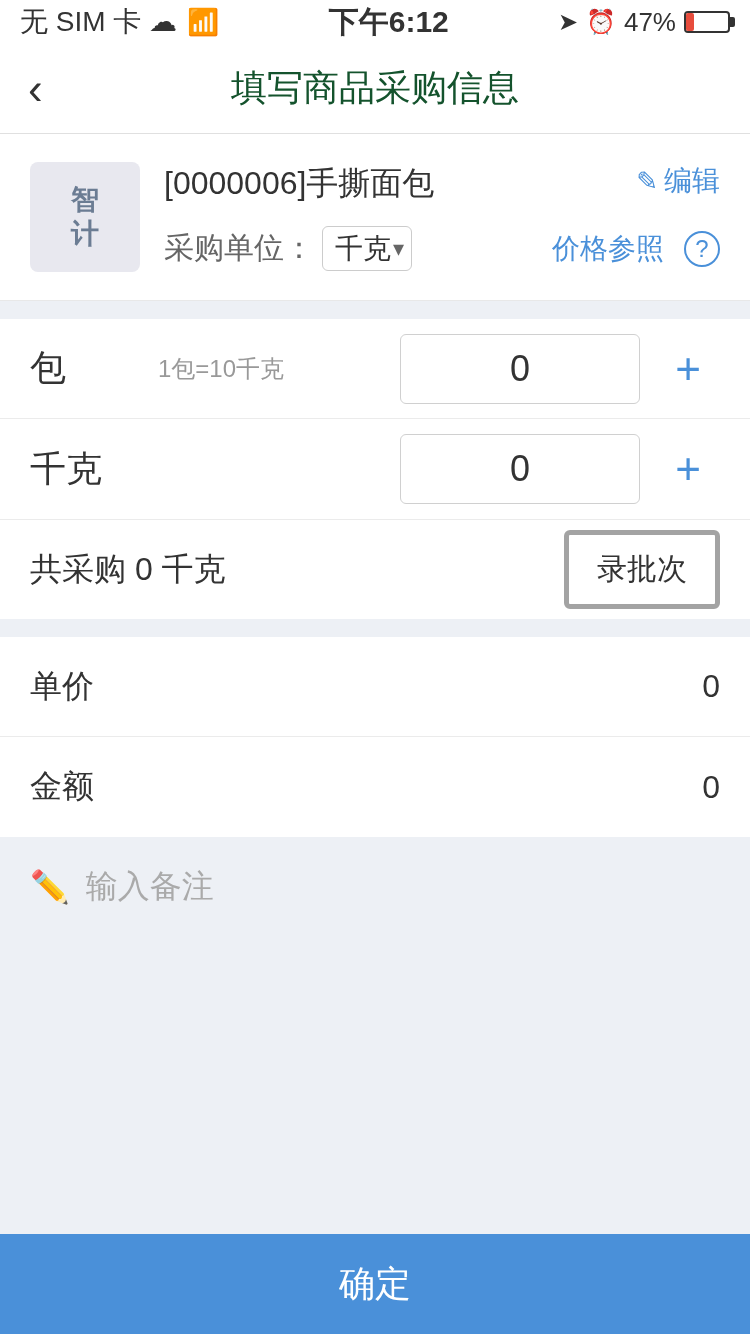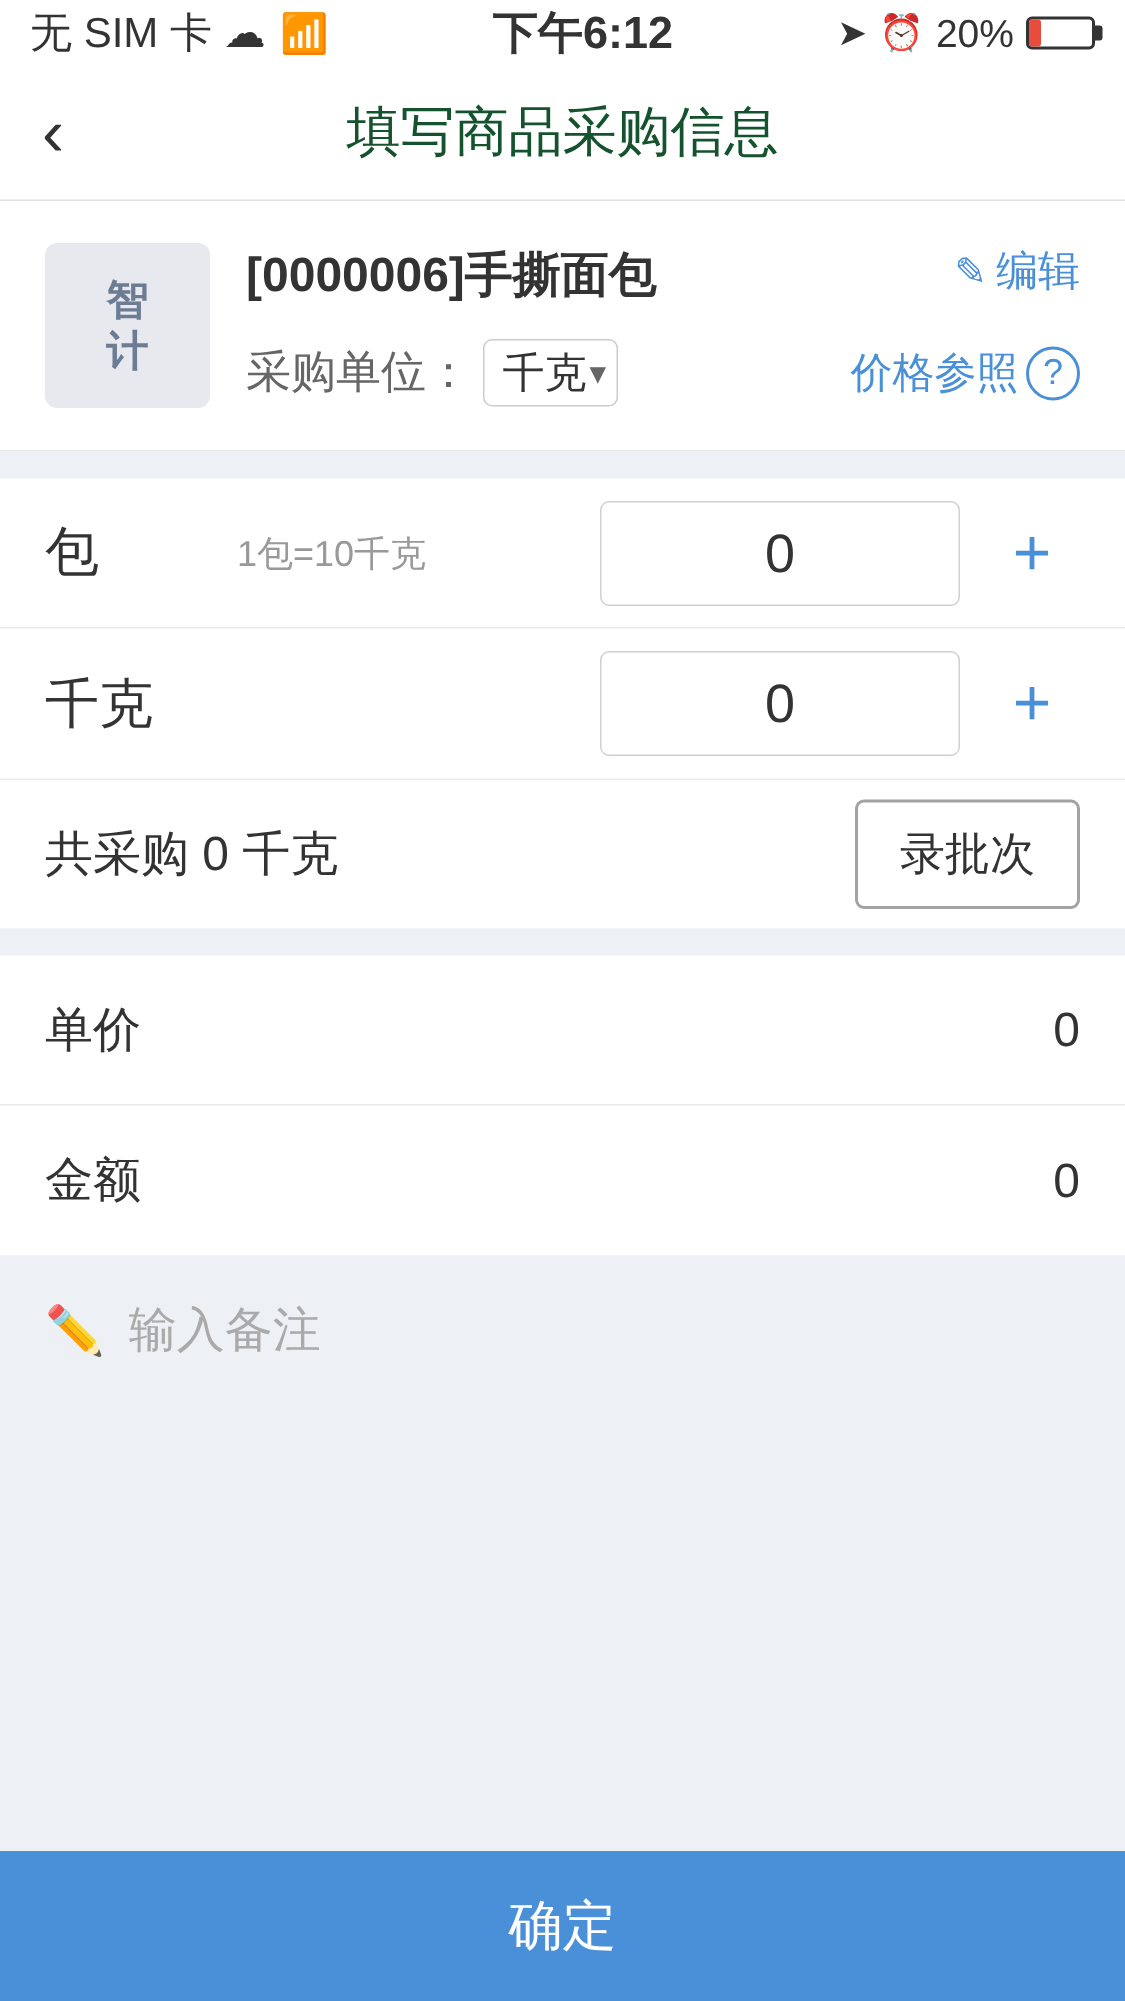--- a/index.html
+++ b/index.html
@@ -113,21 +113,21 @@
     }
     .product-name-row {
       display: flex;
       justify-content: space-between;
       align-items: flex-start;
       margin-bottom: 20px;
     }
     .product-name {
       font-size: 32px;
       color: #333;
-      font-weight: 700;
+      font-weight: 400;
     }
     .edit-btn {
       font-size: 28px;
       color: #4a90d9;
       cursor: pointer;
       display: flex;
       align-items: center;
       gap: 6px;
       white-space: nowrap;
     }
@@ -164,21 +164,21 @@
       font-size: 22px;
       color: #666;
       pointer-events: none;
     }
     .price-ref {
       font-size: 28px;
       color: #4a90d9;
       cursor: pointer;
       display: flex;
       align-items: center;
-      gap: 5px;
+      gap: 20px;
       text-align: center;
     }
 
     
     .section-divider {
       height: 18px;
       background: #edf0f5;
     }
 
     
@@ -238,21 +238,21 @@
       padding: 0 30px;
       height: 100px;
       background: #fff;
       border-top: 1px solid #ebebeb;
     }
     .summary-text {
       font-size: 32px;
       color: #333;
     }
     .record-batch-btn {
-      border: 2px solid #a3a3a3;
+      border: 5px solid #a3a3a3;
       background: #fff;
       color: #333;
       font-size: 30px;
       padding: 14px 28px;
       border-radius: 6px;
       cursor: pointer;
     }
 
     
     .price-section {
@@ -330,21 +330,21 @@
 <div class="status-bar">
   <div class="status-left">
     <span>无 SIM 卡 ☁</span>
 
     <span style="font-size:26px;">📶</span>
   </div>
   <div class="status-center">下午6:12</div>
   <div class="status-right">
     <span style="font-size:24px;">➤</span>
     <span style="font-size:24px;">⏰</span>
-    <span>20%</span>
+    <span>47%</span>
     <span class="battery-icon">
       <span class="battery-fill"></span>
     </span>
   </div>
 </div>
 
 <div class="nav-bar">
   <span class="nav-back">‹</span>
   <span class="nav-title">填写商品采购信息</span>
 </div>

